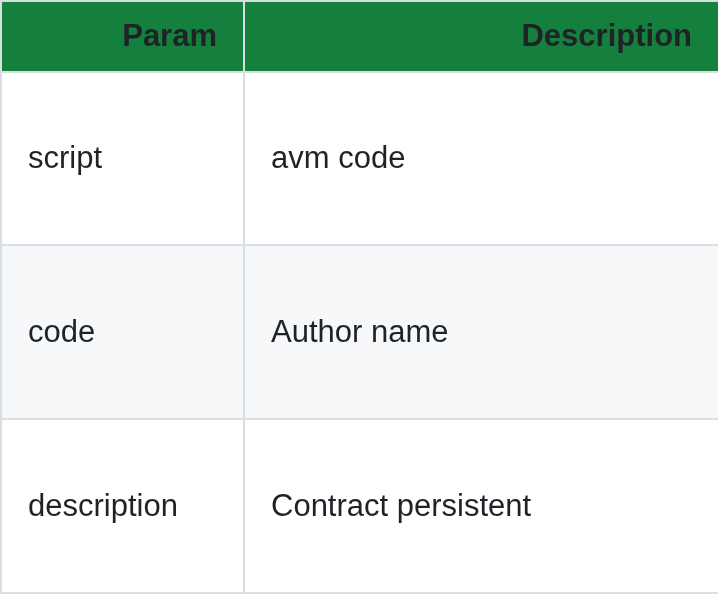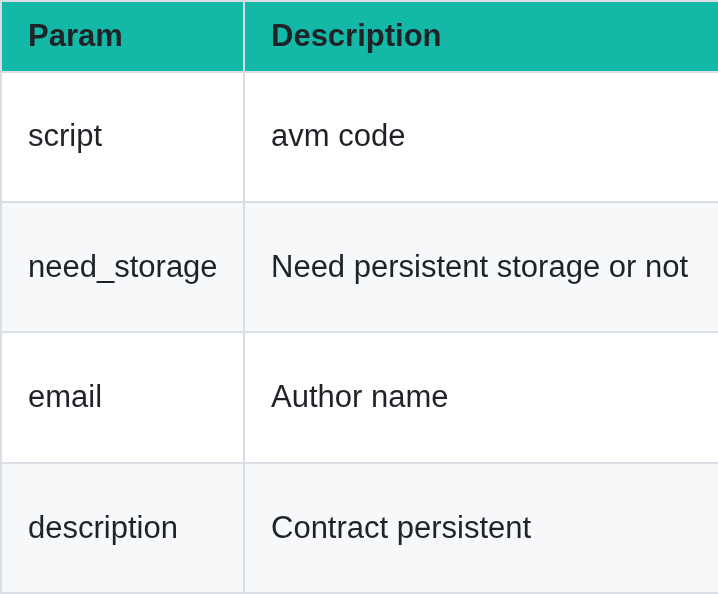--- a/index.html
+++ b/index.html
@@ -29,23 +29,23 @@
   table.param-table td {
     border: 2px solid #d8dee4;
     box-sizing: border-box;
     vertical-align: middle;
     line-height: 1.5;
     overflow: hidden;
     white-space: nowrap;
   }
   table.param-table th {
     font-weight: 700;
-    text-align: left;
+    text-align: right;
     padding: 11px 26px;
-    background: #14b8a6;
+    background: #15803d;
     margin-left: 44px;
   }
   table.param-table td {
     text-align: left;
     padding: 22px 26px;
   }
   table.param-table tbody tr:nth-child(even) td {
     background: #f6f8fa;
   }
   table.param-table tbody tr:nth-child(odd) td {
@@ -66,25 +66,21 @@
         <th>Param</th>
         <th>Description</th>
       </tr>
     </thead>
     <tbody>
       <tr>
         <td>script</td>
         <td>avm code</td>
       </tr>
       <tr>
-        <td>need_storage</td>
-        <td>Need persistent storage or not</td>
-      </tr>
-      <tr>
-        <td>email</td>
+        <td>code</td>
         <td>Author name</td>
       </tr>
       <tr>
         <td>description</td>
         <td>Contract persistent</td>
       </tr>
     </tbody>
   </table>
 </div>
 

